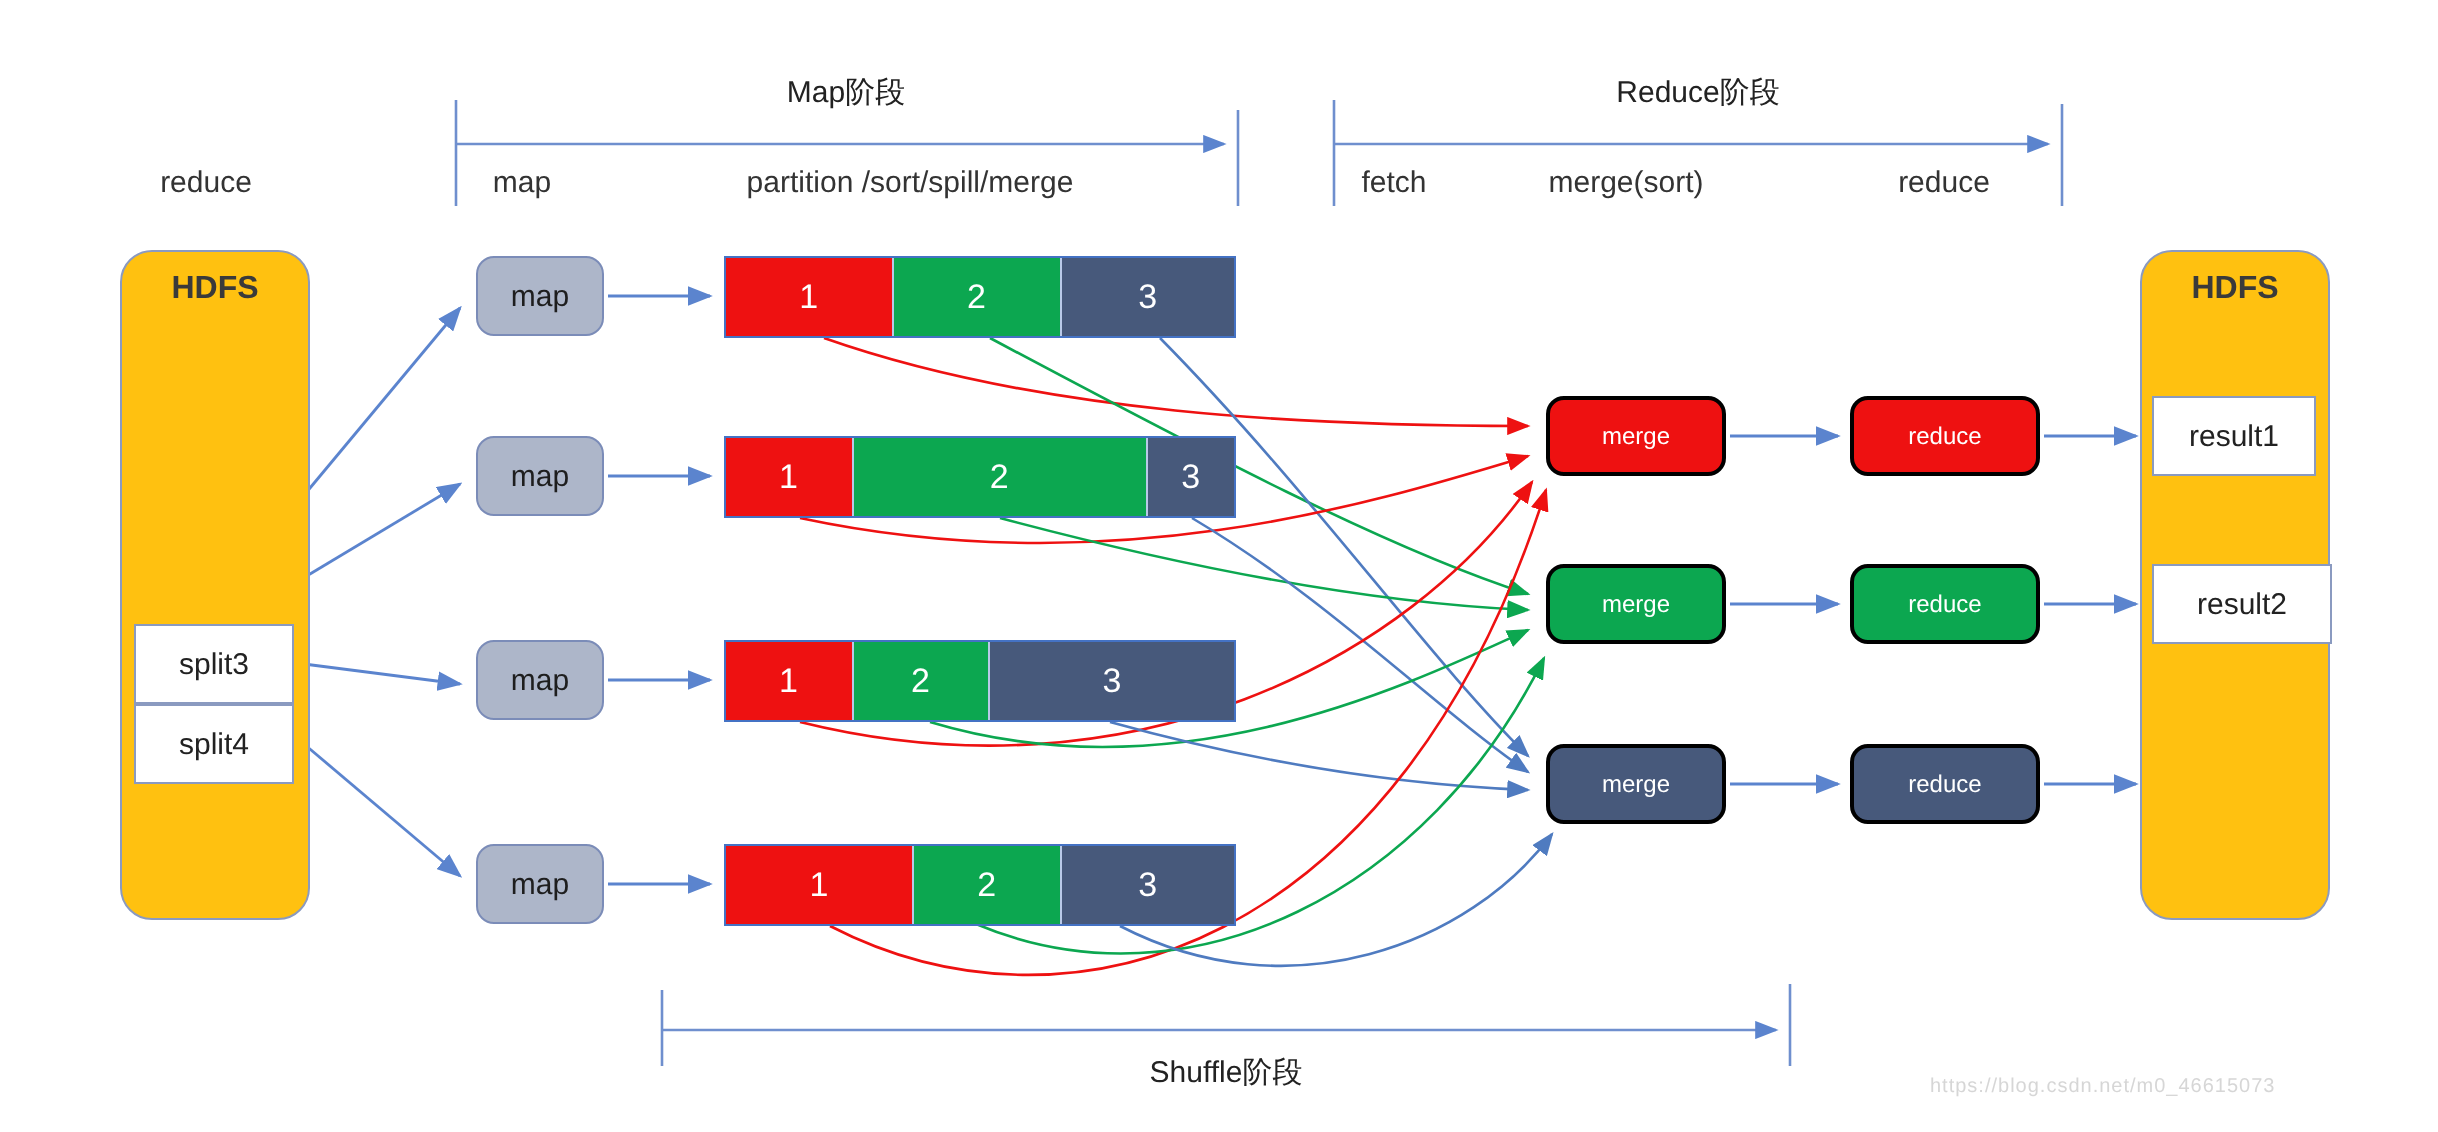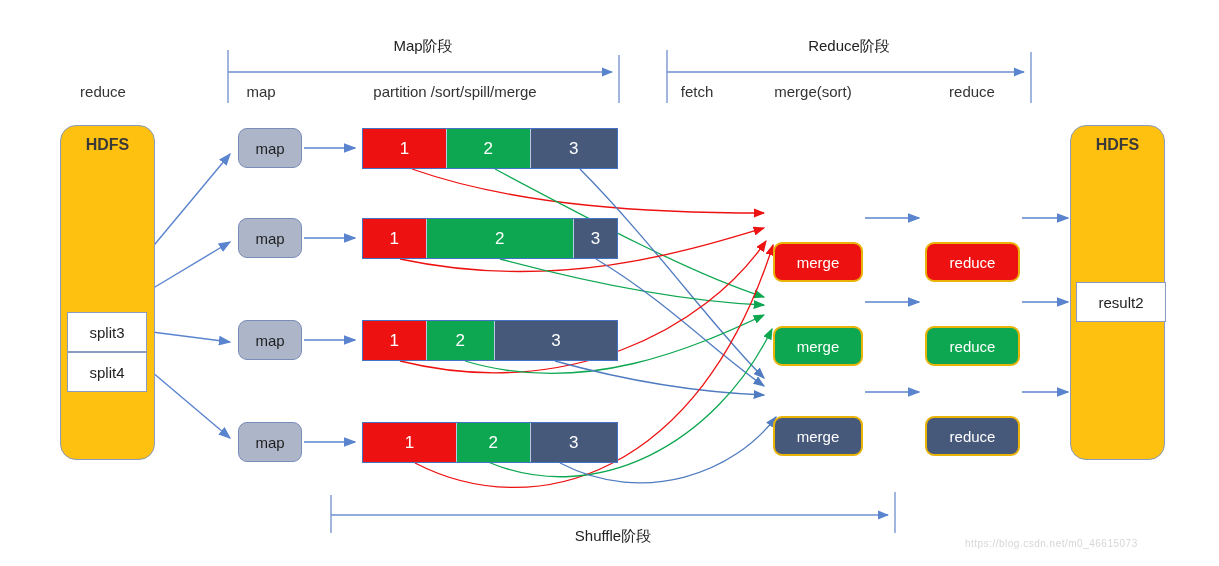--- a/index.html
+++ b/index.html
@@ -13,21 +13,21 @@
   .node{position:absolute;z-index:2;box-sizing:border-box;}
   .label{position:absolute;z-index:3;color:#333;font-size:15px;white-space:nowrap;transform:translateX(-50%);}
   .stage-label{font-size:15px;color:#222;}
   .hdfs{background:var(--yellow);border:1.5px solid #8a9ac0;border-radius:16px;width:95px;height:335px;}
   .hdfs-title{position:absolute;top:10px;left:0;width:100%;text-align:center;font-size:16px;font-weight:600;color:#3a3a3a;}
   .slot{position:absolute;background:#fff;border:1px solid #8a9ac0;height:40px;display:flex;align-items:center;justify-content:center;font-size:15px;color:#222;box-sizing:border-box;}
   .mapbox{width:64px;height:40px;left:238px;background:var(--mapgray);border:1.5px solid #7b8cb8;border-radius:9px;display:flex;align-items:center;justify-content:center;font-size:15px;color:#1e1e1e;}
   .bar{left:362px;width:256px;height:41px;border:1.5px solid #4472c4;display:flex;}
   .seg{height:100%;display:flex;align-items:center;justify-content:center;color:#fff;font-size:17px;box-sizing:border-box;border-right:1px solid #b9c9e8;}
   .seg:last-child{border-right:none;}
-  .rbox{width:90px;height:40px;border:2px solid #eab308;border-radius:9px;display:flex;align-items:center;justify-content:center;color:#fff;font-size:15px;box-sizing:border-box;margin-top:44px;}
+  .rbox{width:90px;height:40px;border:2px solid #000000;border-radius:9px;display:flex;align-items:center;justify-content:center;color:#fff;font-size:12px;box-sizing:border-box;}
   .watermark{position:absolute;z-index:3;font-size:10px;color:rgba(210,210,210,0.9);letter-spacing:.5px;}
   .c-blue{stroke:var(--arrow);fill:none;stroke-width:1.4;}
   .c-red{stroke:var(--red);fill:none;stroke-width:1.3;}
   .c-green{stroke:var(--green);fill:none;stroke-width:1.3;}
   .c-slate{stroke:#4f7bc0;fill:none;stroke-width:1.3;}
   .bracket{stroke:#6f8fce;fill:none;stroke-width:1.3;}
 </style>
 </head>
 <body>
 
@@ -157,16 +157,17 @@
   <div class="node rbox" style="left: 773px; top: 282px; background: rgb(12, 167, 80);">merge</div>
   <div class="node rbox" style="left: 773px; top: 372px; background: rgb(71, 89, 123);">merge</div>
 
   <div class="node rbox" style="left: 925px; top: 198px; width: 95px; background: rgb(238, 17, 17);">reduce</div>
   <div class="node rbox" style="left: 925px; top: 282px; width: 95px; background: rgb(12, 167, 80);">reduce</div>
   <div class="node rbox" style="left: 925px; top: 372px; width: 95px; background: rgb(71, 89, 123);">reduce</div>
 
   <div class="node hdfs" style="left:1070px;top:125px;">
     <div class="hdfs-title">HDFS</div>
   </div>
+  <div class="node slot" style="left:1076px;top:198px;width:82px;">result1</div>
   <div class="node slot" style="left:1076px;top:282px;width:90px;">result2</div>
 
   <div class="watermark" style="left:965px;top:538px;">https://blog.csdn.net/m0_46615073</div>
 </div>
 
 </body></html>

